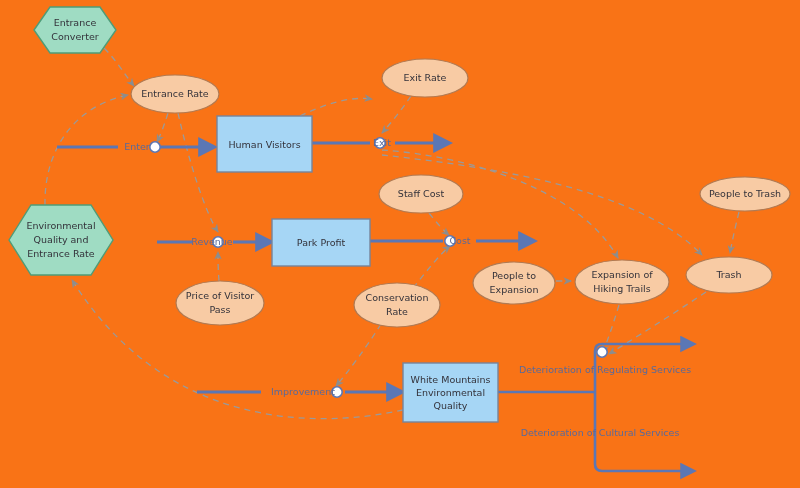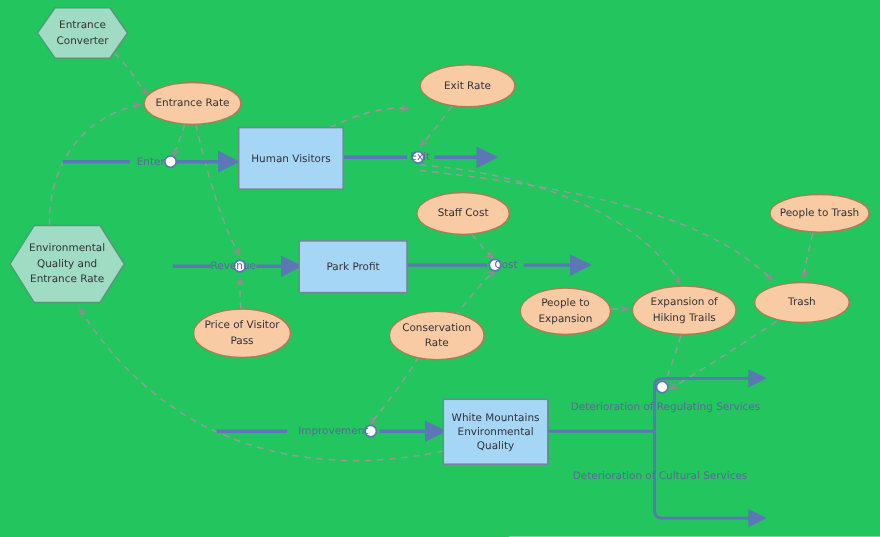--- a/index.html
+++ b/index.html
@@ -1,18 +1,18 @@
 <!DOCTYPE html>
 <html><head>
 <meta charset="utf-8">
 <style>
   html,body{margin:0;padding:0;background:#ffffff;}
   body{width:800px;height:488px;overflow:hidden;
        font-family:"DejaVu Sans",sans-serif;}
-  #stage{position:relative;width:800px;height:488px;background:#22c55e;}
+  #stage{position:relative;width:800px;height:488px;background:#f97316;}
   svg#canvas{position:absolute;left:0;top:0;width:800px;height:488px;}
   .nodelabel{
     font-family:"DejaVu Sans",sans-serif;
     font-size:9.5px;
     fill:#33323a;
     text-anchor:middle;
     dominant-baseline:middle;
     user-select:none;
   }
   .flowlabel{

